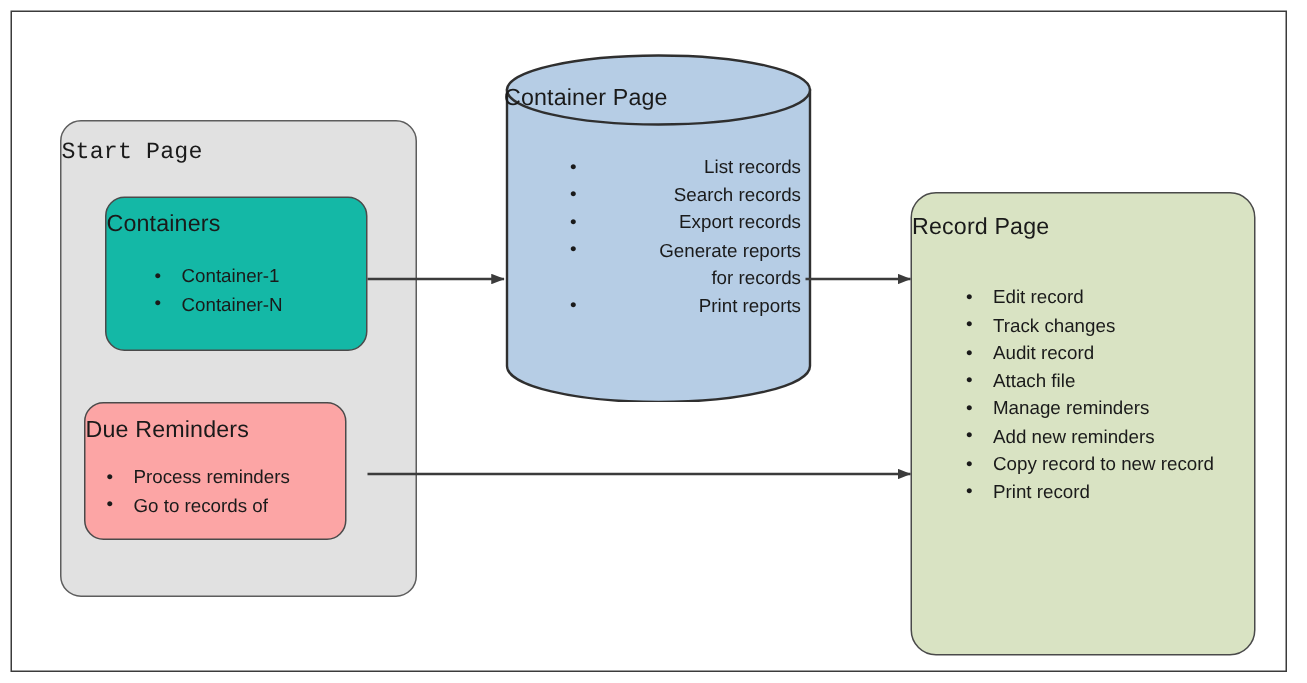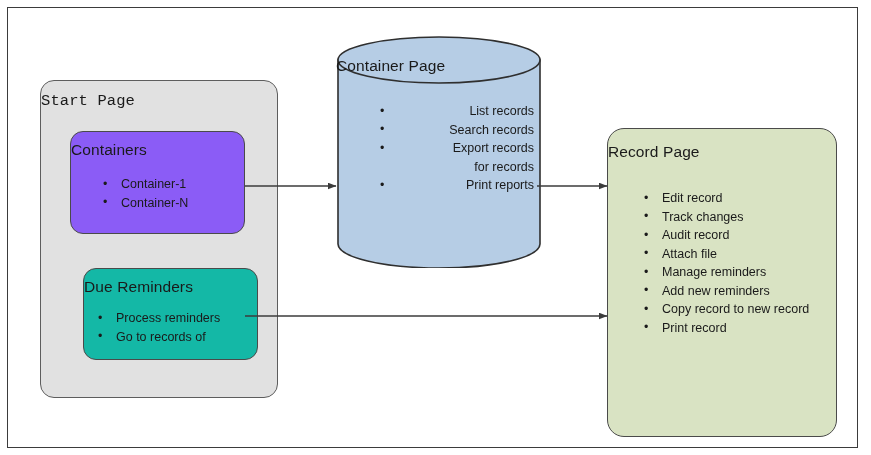--- a/index.html
+++ b/index.html
@@ -88,45 +88,45 @@
   }
 
   
   #containers-box {
     position: absolute;
     left: 70px;
     top: 131px;
     width: 175px;
     height: 103px;
     box-sizing: border-box;
-    background: #8b5cf6;
+    background: #14b8a6;
     border: 1.3px solid #4a4a4a;
     border-radius: 13px;
   }
   #containers-title {
     position: absolute;
     left: 0; right: 0;
     top: 9px;
   }
   #containers-list {
     position: absolute;
     left: 28px;
     top: 43px;
     right: 6px;
   }
 
   
   #reminders-box {
     position: absolute;
-    left: 83px;
+    left: 56px;
     top: 268px;
     width: 175px;
     height: 92px;
     box-sizing: border-box;
-    background: #14b8a6;
+    background: #fca5a5;
     border: 1.3px solid #4a4a4a;
     border-radius: 13px;
   }
   #reminders-title {
     position: absolute;
     left: 0; right: 0;
     top: 9px;
   }
   #reminders-list {
     position: absolute;
@@ -223,20 +223,21 @@
   <div id="container-page">
     <svg width="206" height="232" viewBox="0 0 206 232">
       <path d="M2,24 L2,208 A101,24 0 0 0 204,208 L204,24 Z" fill="#b6cde5" stroke="#2f2f2f" stroke-width="1.6"></path>
       <ellipse cx="103" cy="24" rx="101" ry="23" fill="#b6cde5" stroke="#2f2f2f" stroke-width="1.6"></ellipse>
     </svg>
     <div id="container-page-title" class="shape-label">Container Page</div>
     <ul id="container-page-list" class="bullet-list">
       <li>List records</li>
       <li>Search records</li>
       <li>Export records</li>
+      <li>Generate reports</li>
       <li class="cont">for records</li>
       <li>Print reports</li>
     </ul>
   </div>
 
   <div id="record-page">
     <div id="record-page-title" class="shape-label">Record Page</div>
     <ul id="record-page-list" class="bullet-list">
       <li>Edit record</li>
       <li>Track changes</li>

